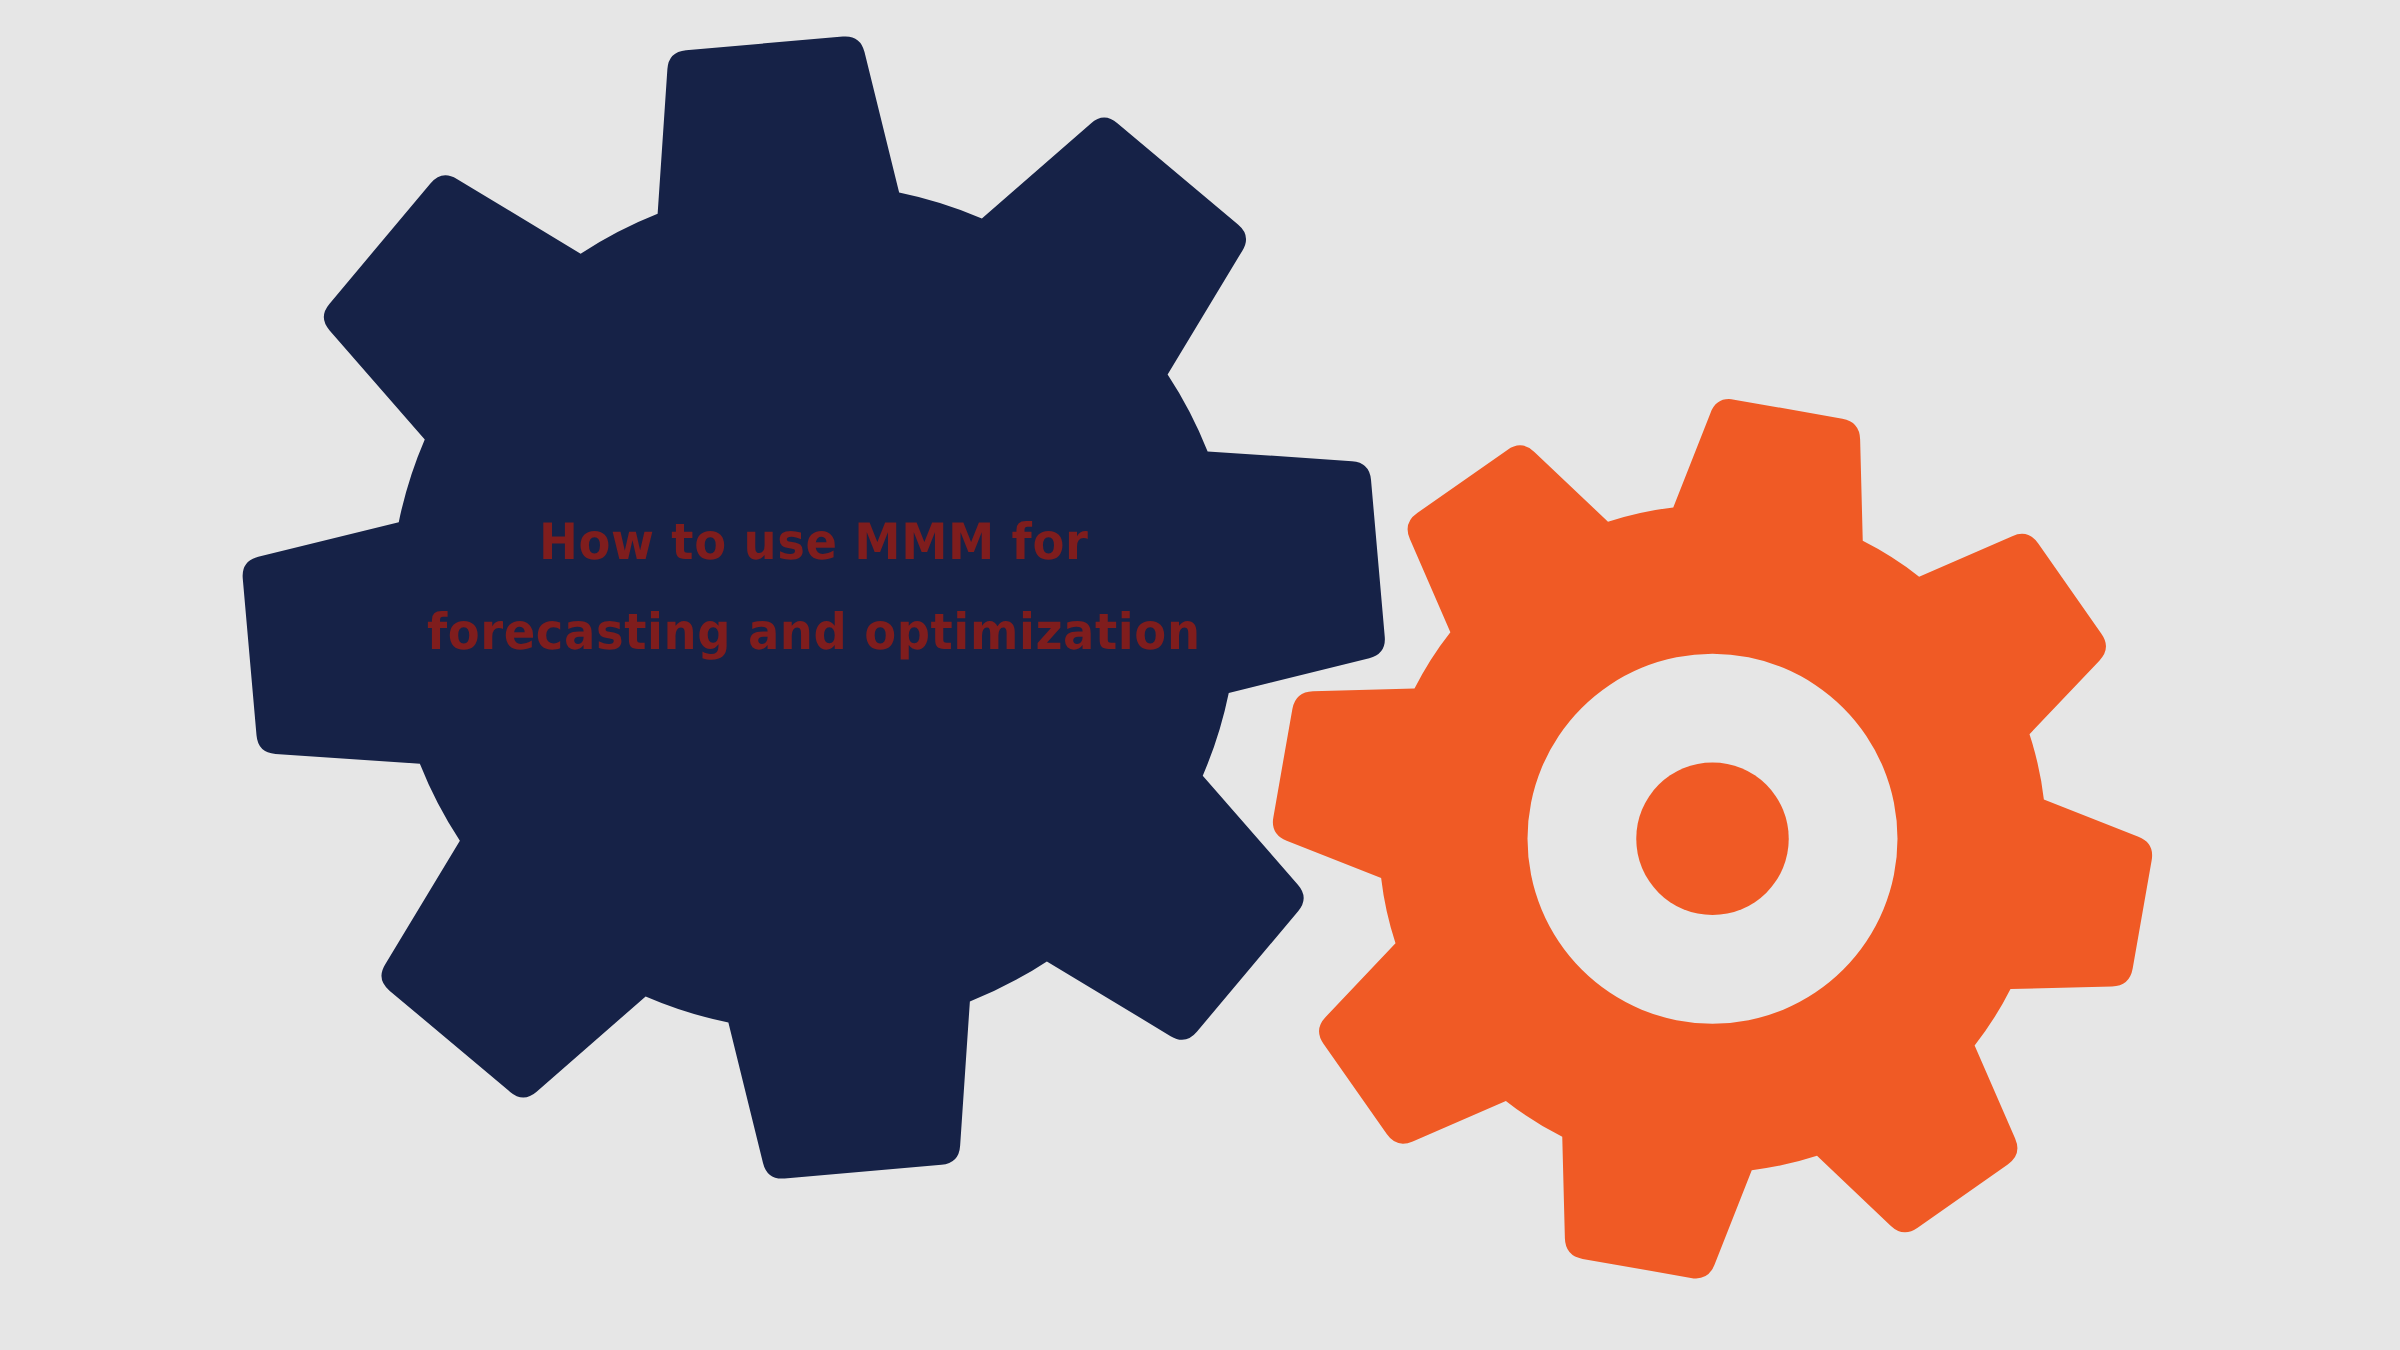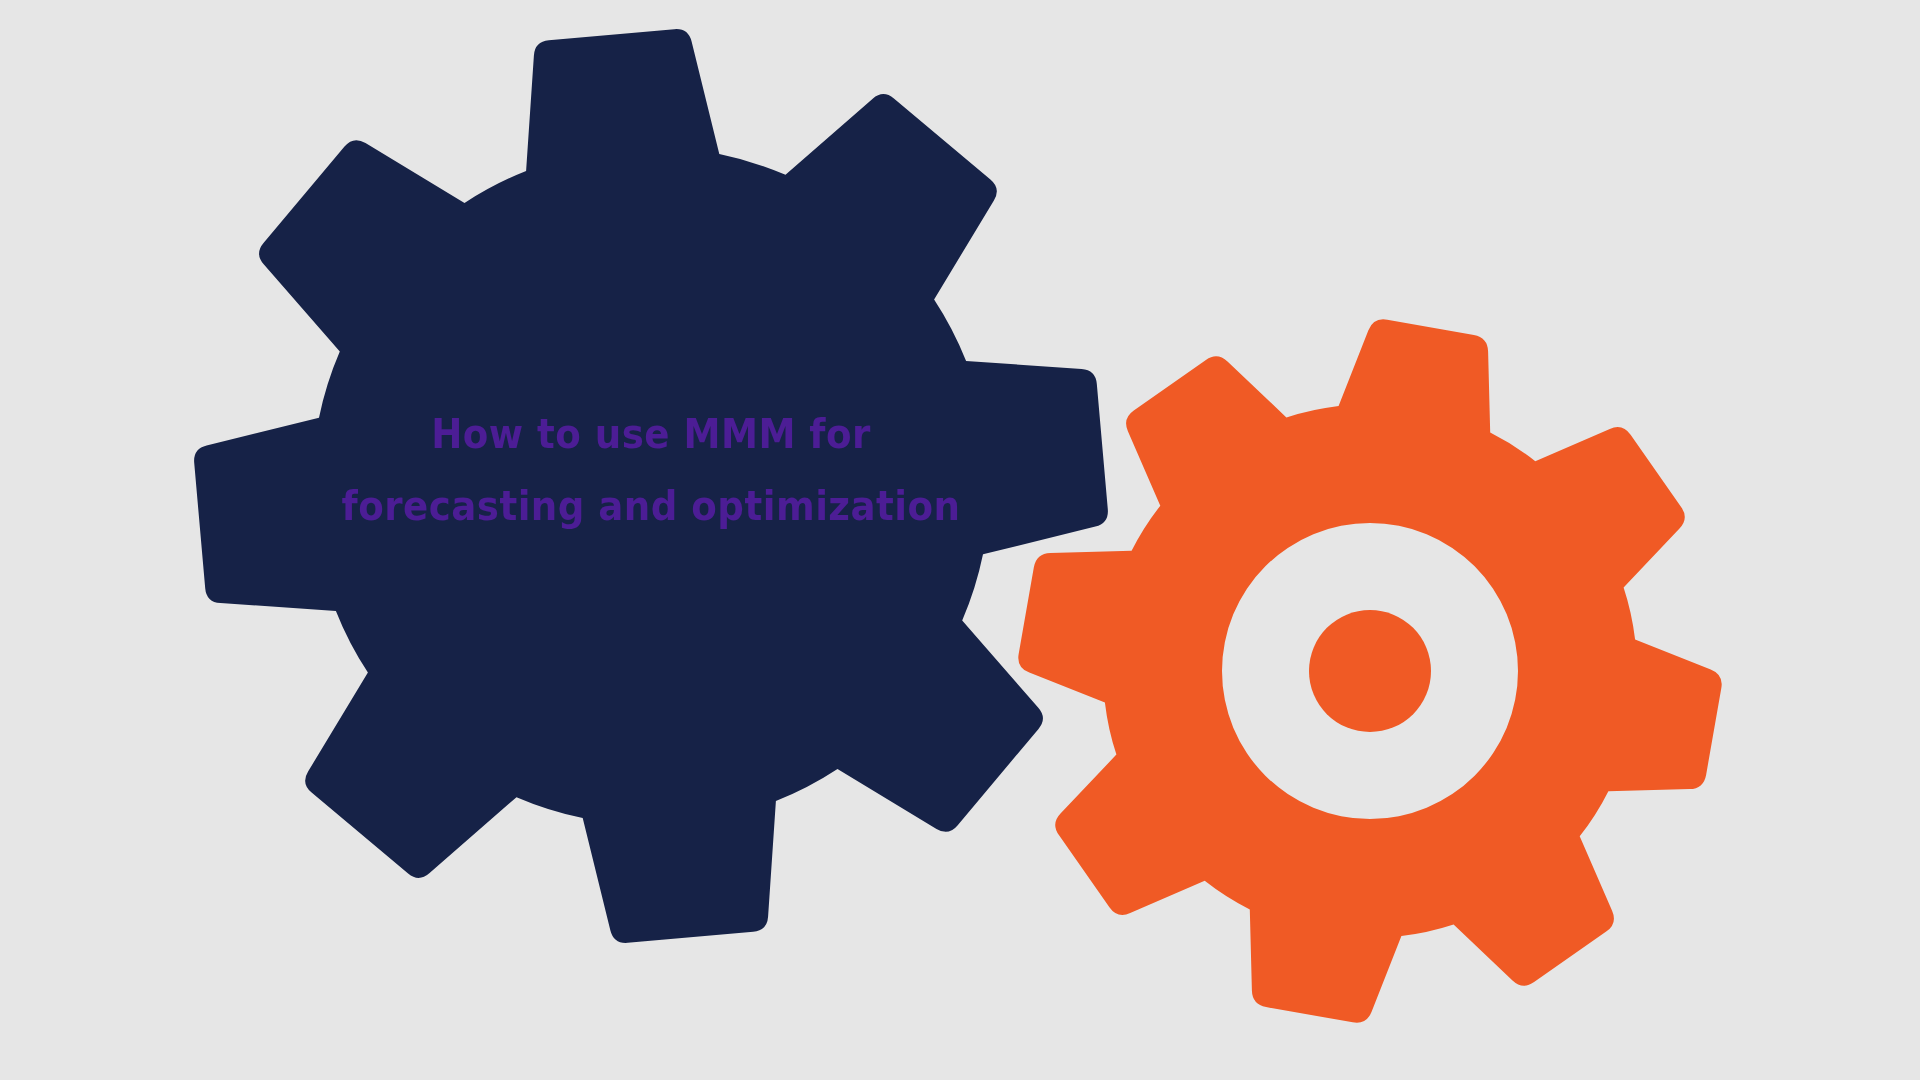--- a/index.html
+++ b/index.html
@@ -13,17 +13,17 @@
 <body style="background: rgb(230, 230, 230);">
 
 <div class="canvas">
   <svg class="gears" viewBox="0 0 1920 1080" xmlns="http://www.w3.org/2000/svg">
     <rect id="bg-rect" x="0" y="0" width="1920" height="1080" fill="#e6e6e6"></rect>
     <path id="gear-navy" fill="#162247" d="M526.1,170.9 L533.9,55.4 Q534.8,41.4 548.8,40.2 L674.3,29.2 Q688.2,28.0 691.6,41.6 L719.3,154.0 A339,339 0 0 1 785.5,174.8 L872.7,98.7 Q883.2,89.5 893.9,98.5 L990.4,179.5 Q1001.2,188.5 993.9,200.5 L934.1,299.5 A339,339 0 0 1 966.1,361.1 L1081.6,368.9 Q1095.6,369.8 1096.8,383.8 L1107.8,509.3 Q1109.0,523.2 1095.4,526.6 L983.0,554.3 A339,339 0 0 1 962.2,620.5 L1038.3,707.7 Q1047.5,718.2 1038.5,728.9 L957.5,825.4 Q948.5,836.2 936.5,828.9 L837.5,769.1 A339,339 0 0 1 775.9,801.1 L768.1,916.6 Q767.2,930.6 753.2,931.8 L627.7,942.8 Q613.8,944.0 610.4,930.4 L582.7,818.0 A339,339 0 0 1 516.5,797.2 L429.3,873.3 Q418.8,882.5 408.1,873.5 L311.6,792.5 Q300.8,783.5 308.1,771.5 L367.9,672.5 A339,339 0 0 1 335.9,610.9 L220.4,603.1 Q206.4,602.2 205.2,588.2 L194.2,462.7 Q193.0,448.8 206.6,445.4 L319.0,417.7 A339,339 0 0 1 339.8,351.5 L263.7,264.3 Q254.5,253.8 263.5,243.1 L344.5,146.6 Q353.5,135.8 365.5,143.1 L464.5,202.9 A339,339 0 0 1 526.1,170.9 Z"></path>
     <path id="gear-orange" fill="#f05a25" fill-rule="evenodd" d="M1338.6,405.9 L1368.4,330.3 Q1373.5,317.2 1387.3,319.7 L1473.9,334.9 Q1487.7,337.4 1488.1,351.4 L1490.2,432.6 A267,267 0 0 1 1535.3,461.3 L1609.8,428.9 Q1622.6,423.3 1630.6,434.8 L1681.1,506.9 Q1689.2,518.3 1679.5,528.5 L1623.6,587.4 A267,267 0 0 1 1635.1,639.6 L1710.7,669.4 Q1723.8,674.5 1721.3,688.3 L1706.1,774.9 Q1703.6,788.7 1689.6,789.1 L1608.4,791.2 A267,267 0 0 1 1579.7,836.3 L1612.1,910.8 Q1617.7,923.6 1606.2,931.6 L1534.1,982.1 Q1522.7,990.2 1512.5,980.5 L1453.6,924.6 A267,267 0 0 1 1401.4,936.1 L1371.6,1011.7 Q1366.5,1024.8 1352.7,1022.3 L1266.1,1007.1 Q1252.3,1004.6 1251.9,990.6 L1249.8,909.4 A267,267 0 0 1 1204.7,880.7 L1130.2,913.1 Q1117.4,918.7 1109.4,907.2 L1058.9,835.1 Q1050.8,823.7 1060.5,813.5 L1116.4,754.6 A267,267 0 0 1 1104.9,702.4 L1029.3,672.6 Q1016.2,667.5 1018.7,653.7 L1033.9,567.1 Q1036.4,553.3 1050.4,552.9 L1131.6,550.8 A267,267 0 0 1 1160.3,505.7 L1127.9,431.2 Q1122.3,418.4 1133.8,410.4 L1205.9,359.9 Q1217.3,351.8 1227.5,361.5 L1286.4,417.4 A267,267 0 0 1 1338.6,405.9 Z M1222,671 A148,148 0 1 0 1518,671 A148,148 0 1 0 1222,671 Z"></path>
     <circle id="gear-orange-hub" fill="#f05a25" cx="1370" cy="671" r="61"></circle>
   </svg>
 
-  <div class="title-block" style="color: #4c1d95;">
+  <div class="title-block" style="color: #7f1d1d;">
     <span class="title-line">How to use MMM for</span>
     <span class="title-line">forecasting and optimization</span>
   </div>
 </div>
 
 </body></html>

